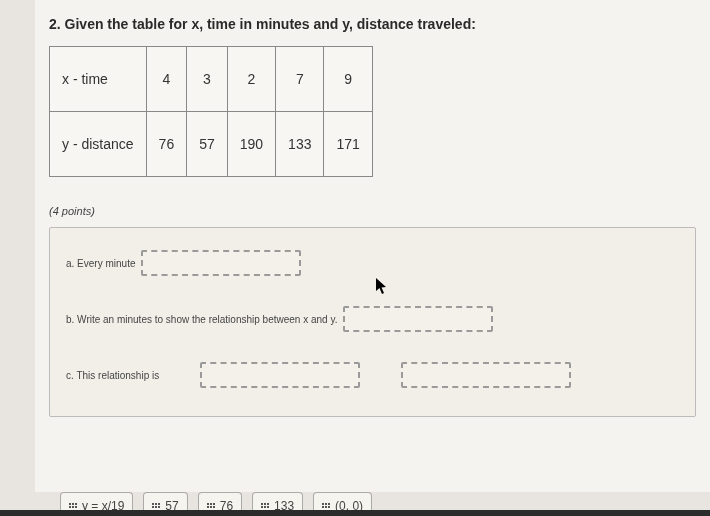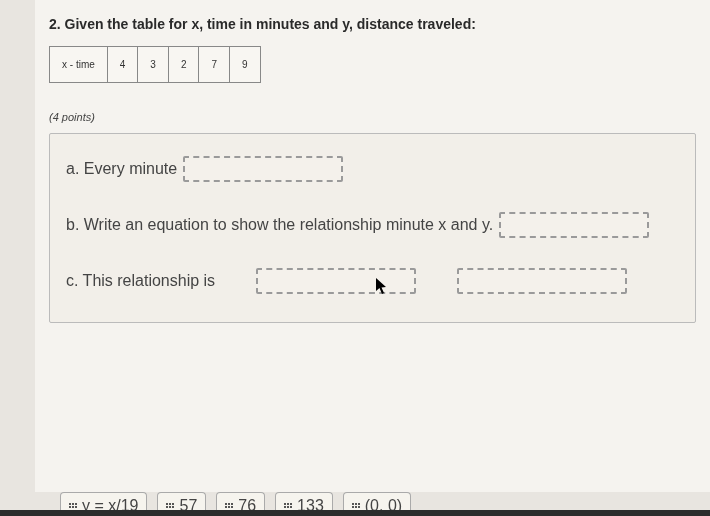--- a/index.html
+++ b/index.html
@@ -22,22 +22,22 @@
     font-weight: bold;
     color: #2a2a2a;
     margin: 6px 0 14px 0;
   }
   table.data {
     border-collapse: collapse;
     margin-bottom: 28px;
   }
   table.data td, table.data th {
     border: 1px solid #888;
-    padding: 12px 12px;
-    font-size: 10px;
+    padding: 24px 12px;
+    font-size: 14px;
     color: #333;
     text-align: center;
     background: #f8f6f2;
     font-weight: normal;
   }
   table.data th { text-align: left; }
   .points {
     font-style: italic;
     font-size: 11px;
     color: #444;
@@ -46,21 +46,21 @@
   .answers {
     border: 1px solid #bbb;
     background: #f2efe9;
     padding: 22px 16px 18px 16px;
     border-radius: 2px;
   }
   .row {
     display: flex;
     align-items: center;
     flex-wrap: wrap;
-    font-size: 16px;
+    font-size: 10px;
     color: #444;
     margin-bottom: 30px;
     gap: 6px;
   }
   .row:last-child { margin-bottom: 10px; gap: 41px; }
   .slot {
     border: 2px dashed #9a9a9a;
     border-radius: 2px;
     min-height: 26px;
     display: inline-block;
@@ -89,21 +89,21 @@
   }
   .choice {
     border: 1px solid #aaa;
     border-bottom: none;
     border-radius: 4px 4px 0 0;
     background: #f6f4ee;
     padding: 6px 8px 2px 8px;
     display: flex;
     align-items: center;
     gap: 5px;
-    font-size: 16px;
+    font-size: 12px;
     color: #444;
     white-space: nowrap;
     overflow: hidden;
     height: 22px;
   }
   .grip {
     display: inline-flex;
     flex-direction: column;
     gap: 1px;
   }
@@ -133,34 +133,42 @@
   <table class="data">
     <tbody>
         <tr>
       <th>x - time</th>
       <td>4</td>
       <td>3</td>
       <td>2</td>
       <td>7</td>
       <td>9</td>
     </tr>
+    <tr>
+      <th>y - distance</th>
+      <td>76</td>
+      <td>57</td>
+      <td>190</td>
+      <td>133</td>
+      <td>171</td>
+    </tr>
   </tbody>
     </table>
 
   <p class="points">(4 points)</p>
 
   <div class="answers">
 
     <div class="row">
       <span>a.  Every minute</span>
       <span class="slot slot-md"></span>
     </div>
 
     <div class="row">
-      <span>b.  Write an equation to show the relationship minute x and y.</span>
+      <span>b.  Write an minutes to show the relationship between x and y.</span>
       <span class="slot slot-lg"></span>
     </div>
 
     <div class="row">
       <span>c.  This relationship is</span>
       <span class="slot slot-md"></span>
       <span class="slot slot-wide"></span>
     </div>
 
   </div>

